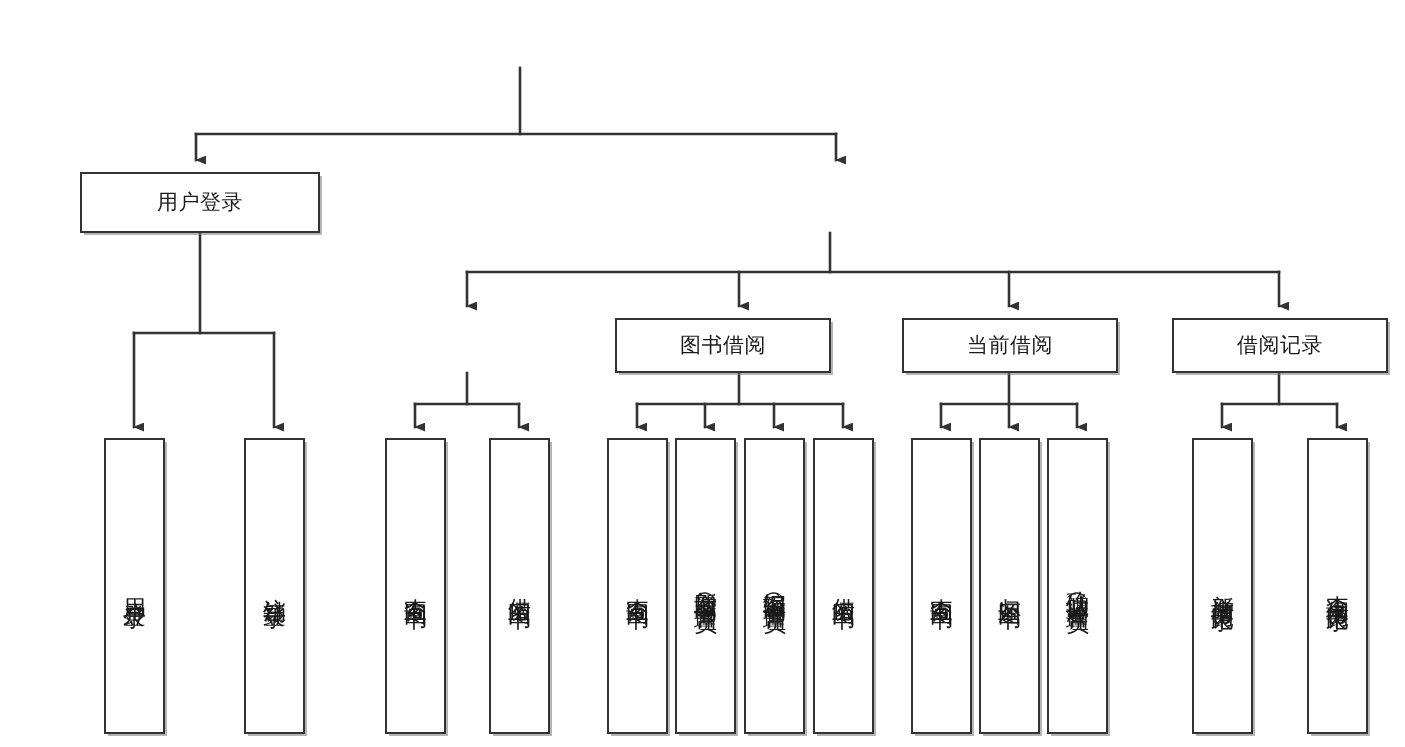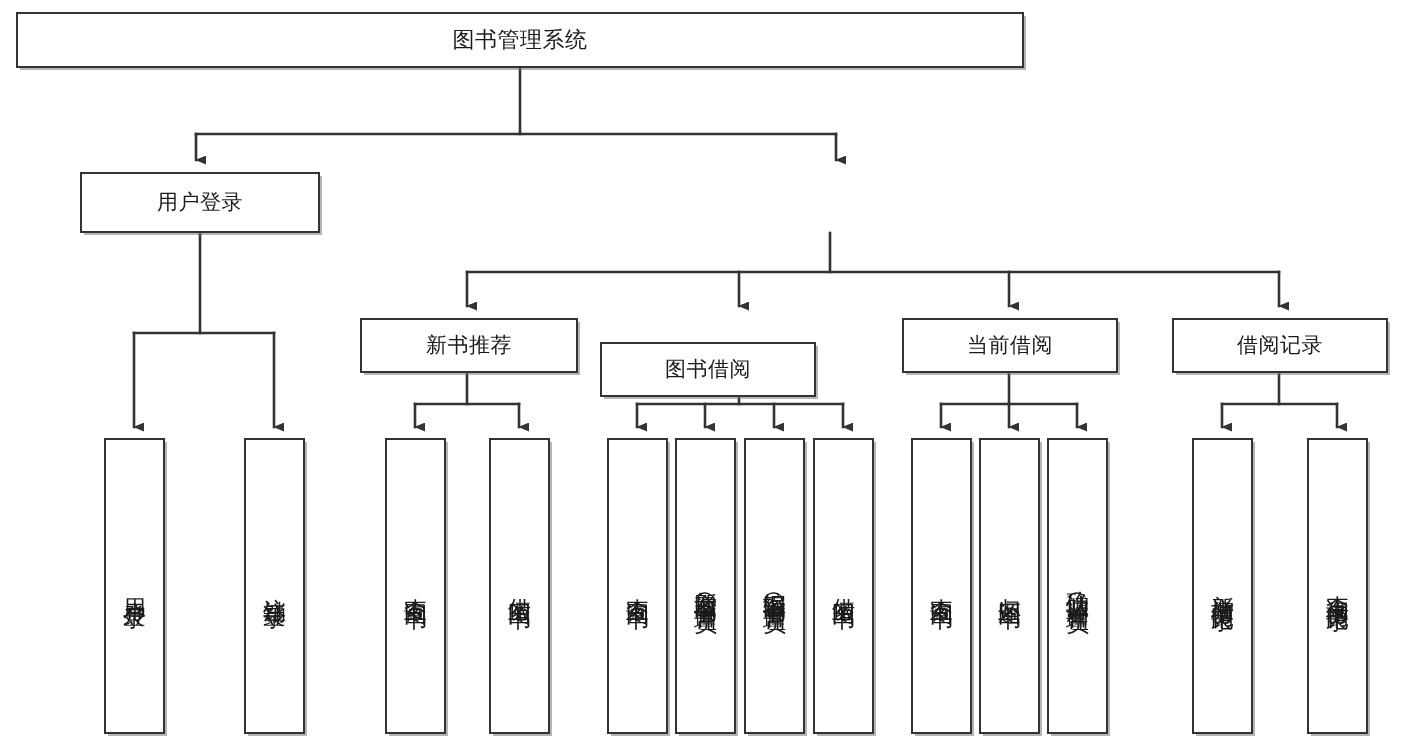--- a/index.html
+++ b/index.html
@@ -124,32 +124,26 @@
       <path d="M1009,404 L1009,427" marker-end="url(#arrowhead)"></path>
       <path d="M1077,404 L1077,427" marker-end="url(#arrowhead)"></path>
 
       <path d="M1279,373 L1279,404"></path>
       <path d="M1222,404 L1337,404"></path>
       <path d="M1222,404 L1222,427" marker-end="url(#arrowhead)"></path>
       <path d="M1337,404 L1337,427" marker-end="url(#arrowhead)"></path>
     </g>
   </svg>
 
-  <div class="node horiz root" style="left:16px; top:12px; width:1008px; height:56px;">
-    <span class="label">图书管理系统</span>
-  </div>
 
   <div class="node horiz" style="left:80px; top:172px; width:240px; height:61px;">
     <span class="label">用户登录</span>
   </div>
 
-  <div class="node horiz" style="left:360px; top:318px; width:218px; height:55px;">
-    <span class="label">新书推荐</span>
-  </div>
-  <div class="node horiz" style="left:600px; top:318px; width:216px; height:55px;margin-top:24px;">
+  <div class="node horiz" style="left:615px; top:318px; width:216px; height:55px;">
     <span class="label">图书借阅</span>
   </div>
   <div class="node horiz" style="left:902px; top:318px; width:216px; height:55px;">
     <span class="label">当前借阅</span>
   </div>
   <div class="node horiz" style="left:1172px; top:318px; width:216px; height:55px;">
     <span class="label">借阅记录</span>
   </div>
 
   <div class="node vert" style="left:104px; top:438px; width:61px; height:296px;">

